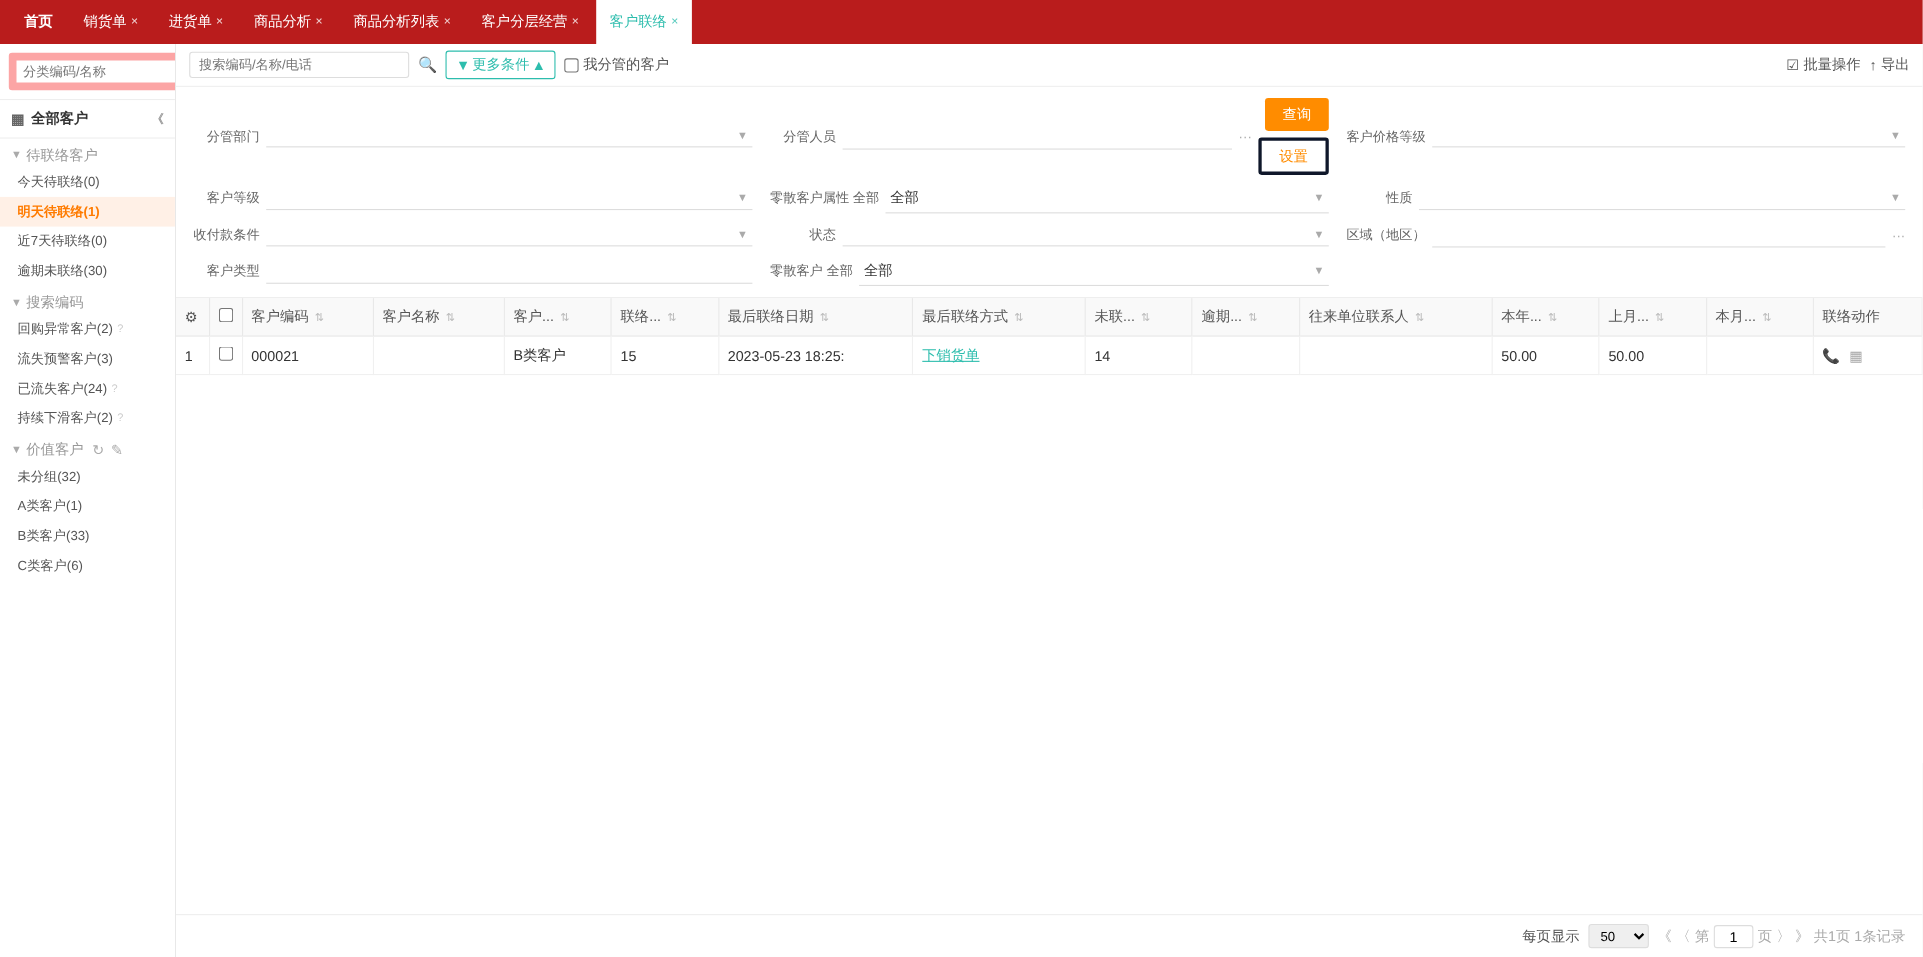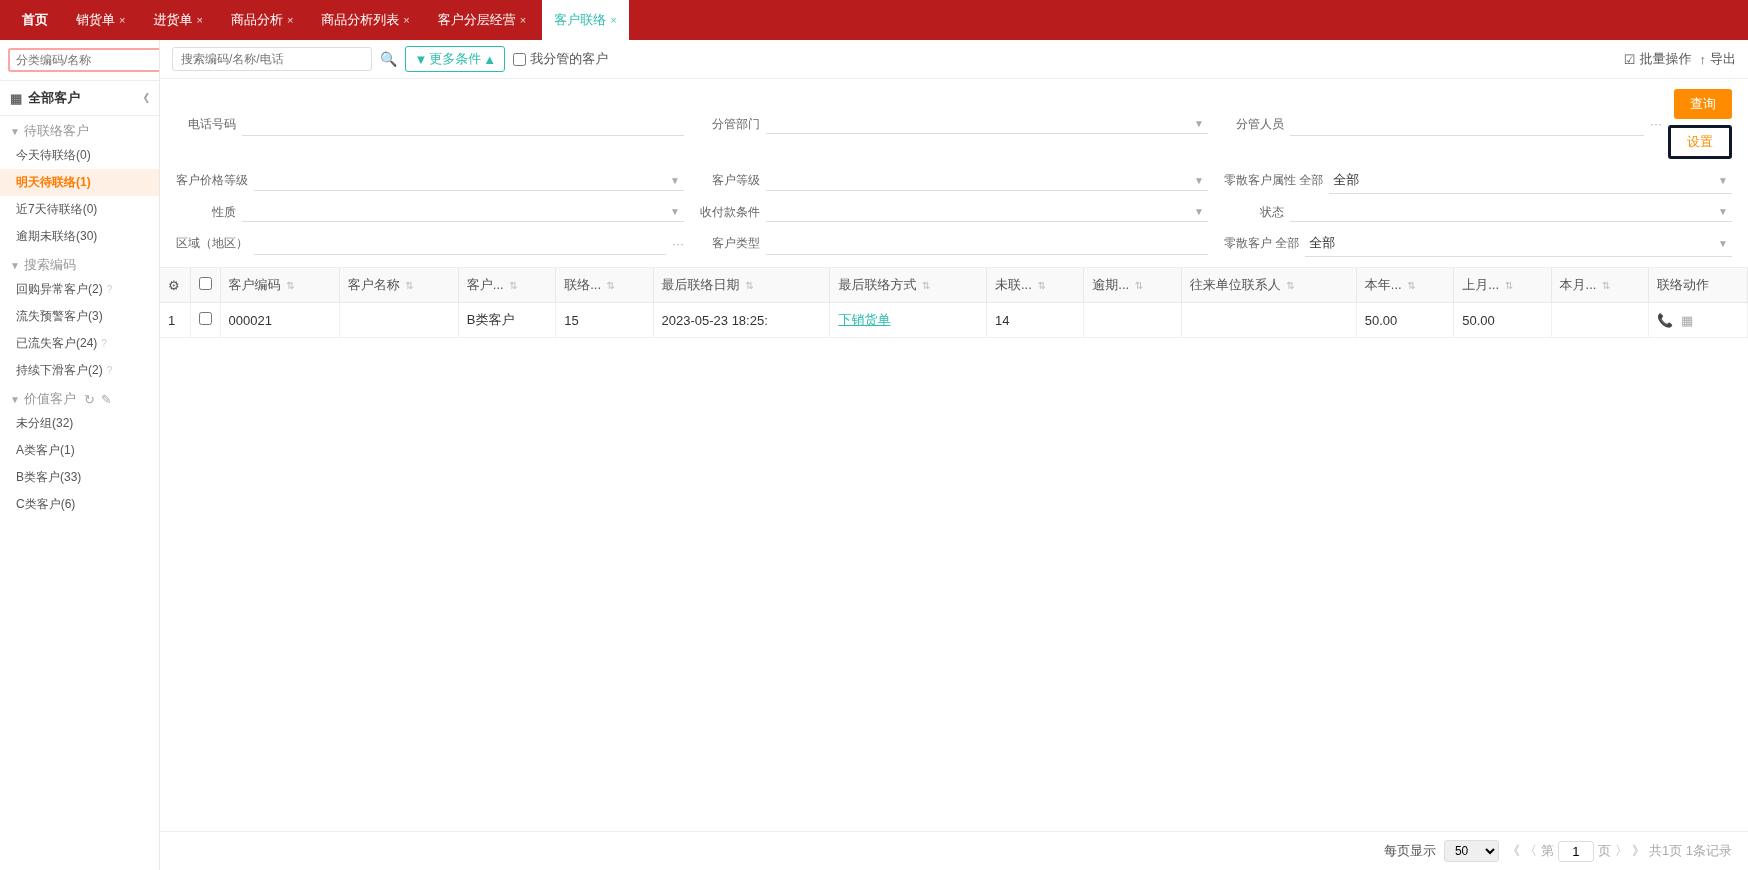--- a/index.html
+++ b/index.html
@@ -28,21 +28,21 @@
     
     .sidebar {
       width: 160px; background: #fff; border-right: 1px solid #e8e8e8;
       overflow-y: auto; flex-shrink: 0;
     }
     .sidebar-search {
       display: flex; align-items: center; padding: 8px;
       border-bottom: 1px solid #eee;
     }
     .sidebar-search input {
-      flex: 1; border: 2px solid #fca5a5; border-radius: 3px;
+      flex: 1; border: 7px solid #fca5a5; border-radius: 3px;
       padding: 3px 6px; font-size: 12px; color: #a16207;
     }
     .sidebar-all {
       display: flex; align-items: center; padding: 8px 10px;
       font-weight: bold; color: #333; cursor: pointer;
       border-bottom: 1px solid #eee;
     }
     .sidebar-all .grid-icon { margin-right: 6px; color: #666; }
     .sidebar-all .collapse-icon { margin-left: auto; color: #999; font-size: 11px; }
 
@@ -271,24 +271,20 @@
         <span>批量操作</span>
       </div>
       <div class="export-btn">
         <span>↑</span>
         <span>导出</span>
       </div>
     </div>
 
     <div class="advanced-filter">
 
-      <div class="filter-row">
-        <span class="filter-label">电话号码</span>
-        <input class="filter-input" type="text" style="">
-      </div>
       <div class="filter-row">
         <span class="filter-label">分管部门</span>
         <div class="filter-select">
           <span class="filter-select-val"></span>
           <span class="filter-select-arrow">▼</span>
         </div>
       </div>
       <div style="display:flex;align-items:center;gap:6px;">
         <span class="filter-label">分管人员</span>
         <input class="filter-input" type="text" style="flex: 1 1 0%;">

